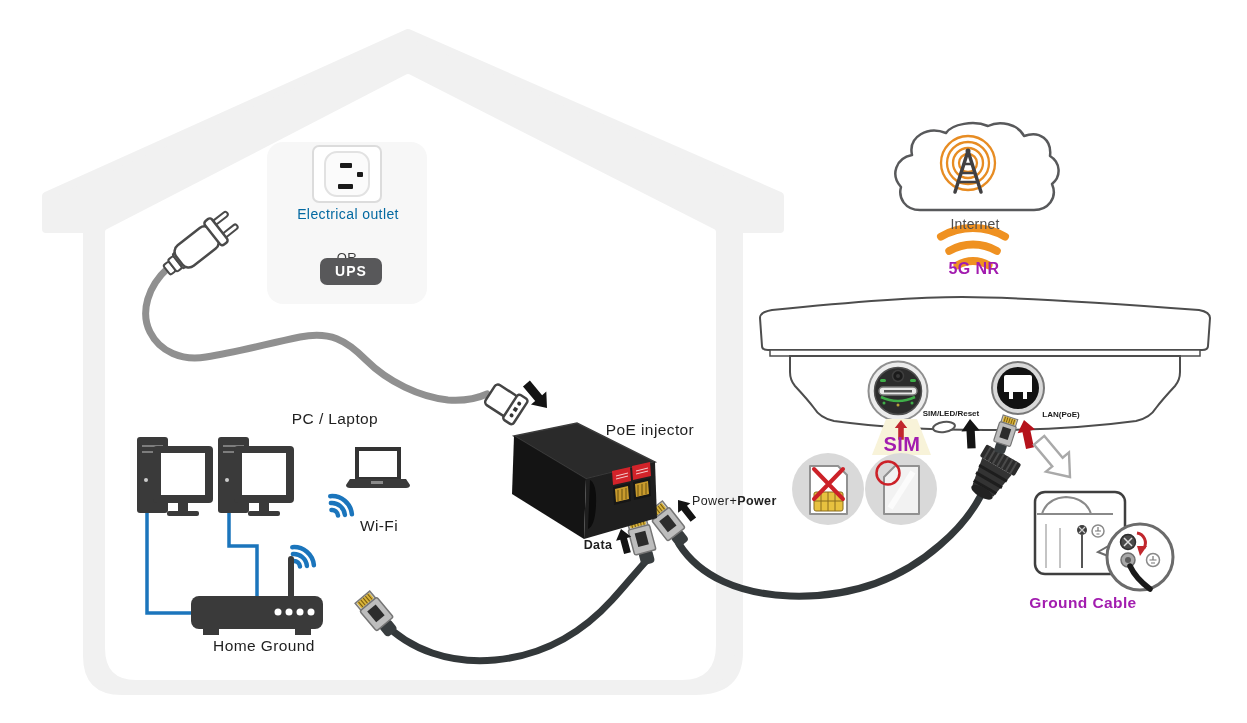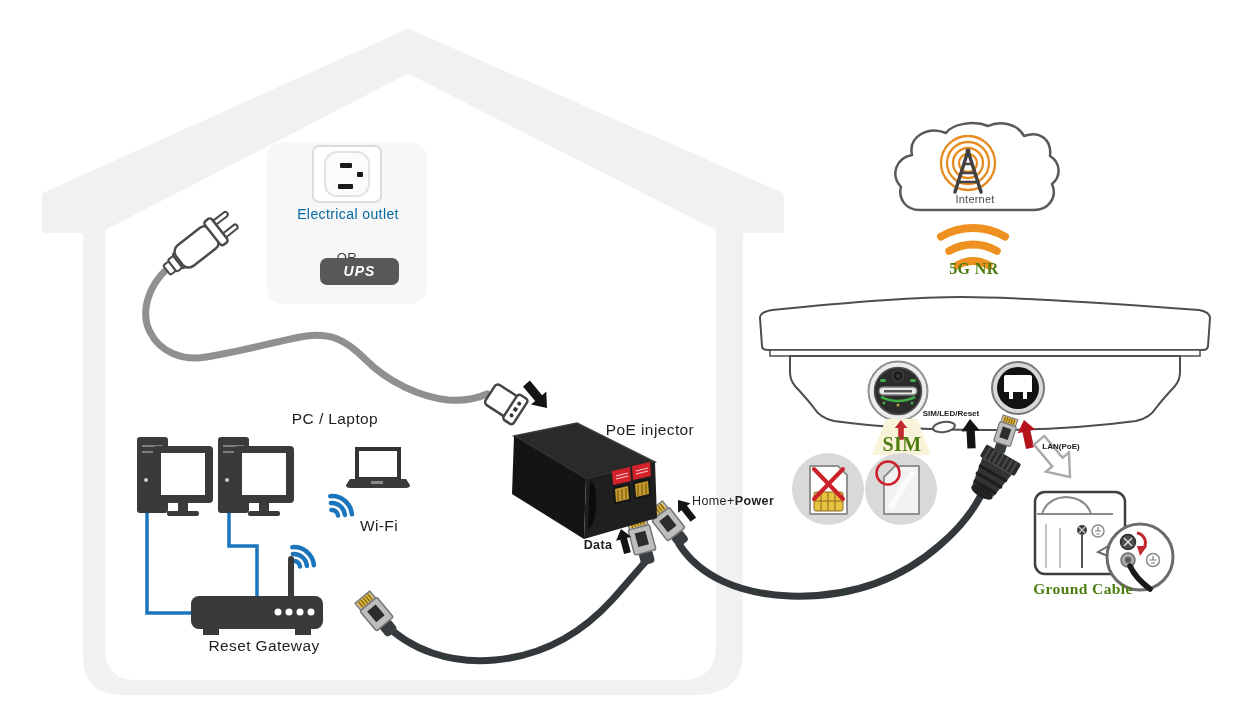--- a/index.html
+++ b/index.html
@@ -7,25 +7,25 @@
          font-family:"Liberation Sans",sans-serif;}
   .stage svg{position:absolute;left:0;top:0;}
   .lbl{position:absolute;white-space:nowrap;color:#2b2b2b;transform:translate(-50%,-50%);
        letter-spacing:.4px;}
   .lbl-left{transform:translate(0,-50%);}
   .f-outlet{font-size:14px;color:#0369a1;}
   .f-or{font-size:13px;color:#3a3a3a;margin-top:17px;}
   .f-main{font-size:15.5px;color:#1f1f1f;}
   .f-small{font-size:12.5px;color:#1f1f1f;}
   .f-tiny{font-size:8px;font-weight:bold;color:#1a1a1a;letter-spacing:0;}
-  .f-bold{font-weight:bold;color:#4d7c0f;font-family:Liberation Serif, serif;}
-  .f-internet{font-size:11px;color:#4d4d4d;letter-spacing:.2px;}
-  .ups-badge{position:absolute;left:320px;top:258px;width:79px;height:27px;background:#58585a;
+  .f-bold{font-weight:bold;color:#a21caf;}
+  .f-internet{font-size:14px;color:#4d4d4d;letter-spacing:.2px;margin-top:25px;}
+  .ups-badge{position:absolute;left:320px;top:258px;width:62px;height:27px;background:#58585a;
        border-radius:7px;color:#ffffff;font-weight:bold;font-size:14px;text-align:center;
-       line-height:27px;letter-spacing:1px;font-style:italic;}
+       line-height:27px;letter-spacing:1px;}
   .b{font-weight:bold;text-align:center;}
 </style>
 </head>
 <body>
 
 <div class="stage">
 <svg width="1247" height="723" viewBox="0 0 1247 723">
   <defs>
     <path id="arrow" d="M0,0 L10,13 L4.5,13 L4.5,32 L-4.5,32 L-4.5,13 L-10,13 Z"></path>
     <g id="rj45">
@@ -265,27 +265,27 @@
     </g>
   </g>
 </svg>
 
 <div class="lbl f-outlet" style="left:348px;top:214px;">Electrical outlet</div>
 <div class="lbl f-or" style="left:347px;top:240px;">OR</div>
 <div class="ups-badge">UPS</div>
 
 <div class="lbl f-main" style="left:291px;top:419px;margin-left:44px;">PC / Laptop</div>
 <div class="lbl f-main" style="left:379px;top:526px;">Wi-Fi</div>
-<div class="lbl f-main" style="left:264px;top:646px;">Reset Gateway</div>
+<div class="lbl f-main" style="left:264px;top:646px;">Home Ground</div>
 <div class="lbl f-main" style="left:650px;top:430px;">PoE injector</div>
 
 <div class="lbl f-small" style="left:598px;top:545px;font-weight:bold;">Data</div>
-<div class="lbl lbl-left f-small" style="left:692px;top:501px;"><span>Home+</span><span class="b">Power</span></div>
+<div class="lbl lbl-left f-small" style="left:692px;top:501px;"><span>Power+</span><span class="b">Power</span></div>
 
 <div class="lbl f-internet" style="left:975px;top:199px;">Internet</div>
 <div class="lbl f-main f-bold" style="left:974px;top:269px;font-size:16px;">5G NR</div>
 
 <div class="lbl f-bold" style="left:902px;top:444px;font-size:20px;">SIM</div>
 <div class="lbl f-tiny" style="left:951px;top:413px;">SIM/LED/Reset</div>
-<div class="lbl f-tiny" style="left:1061px;top:414px;margin-top:32px;">LAN(PoE)</div>
-
-<div class="lbl f-main f-bold" style="left:1083px;top:589px;">Ground Cable</div>
+<div class="lbl f-tiny" style="left:1061px;top:414px;">LAN(PoE)</div>
+
+<div class="lbl f-main f-bold" style="left:1083px;top:603px;">Ground Cable</div>
 </div>
 
 </body></html>

